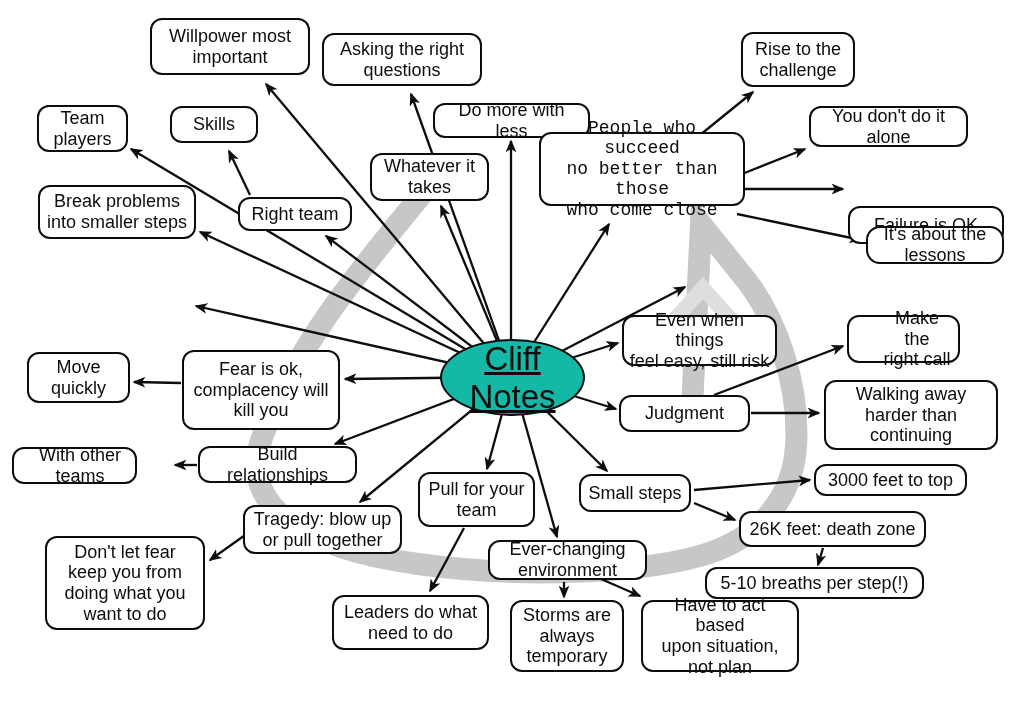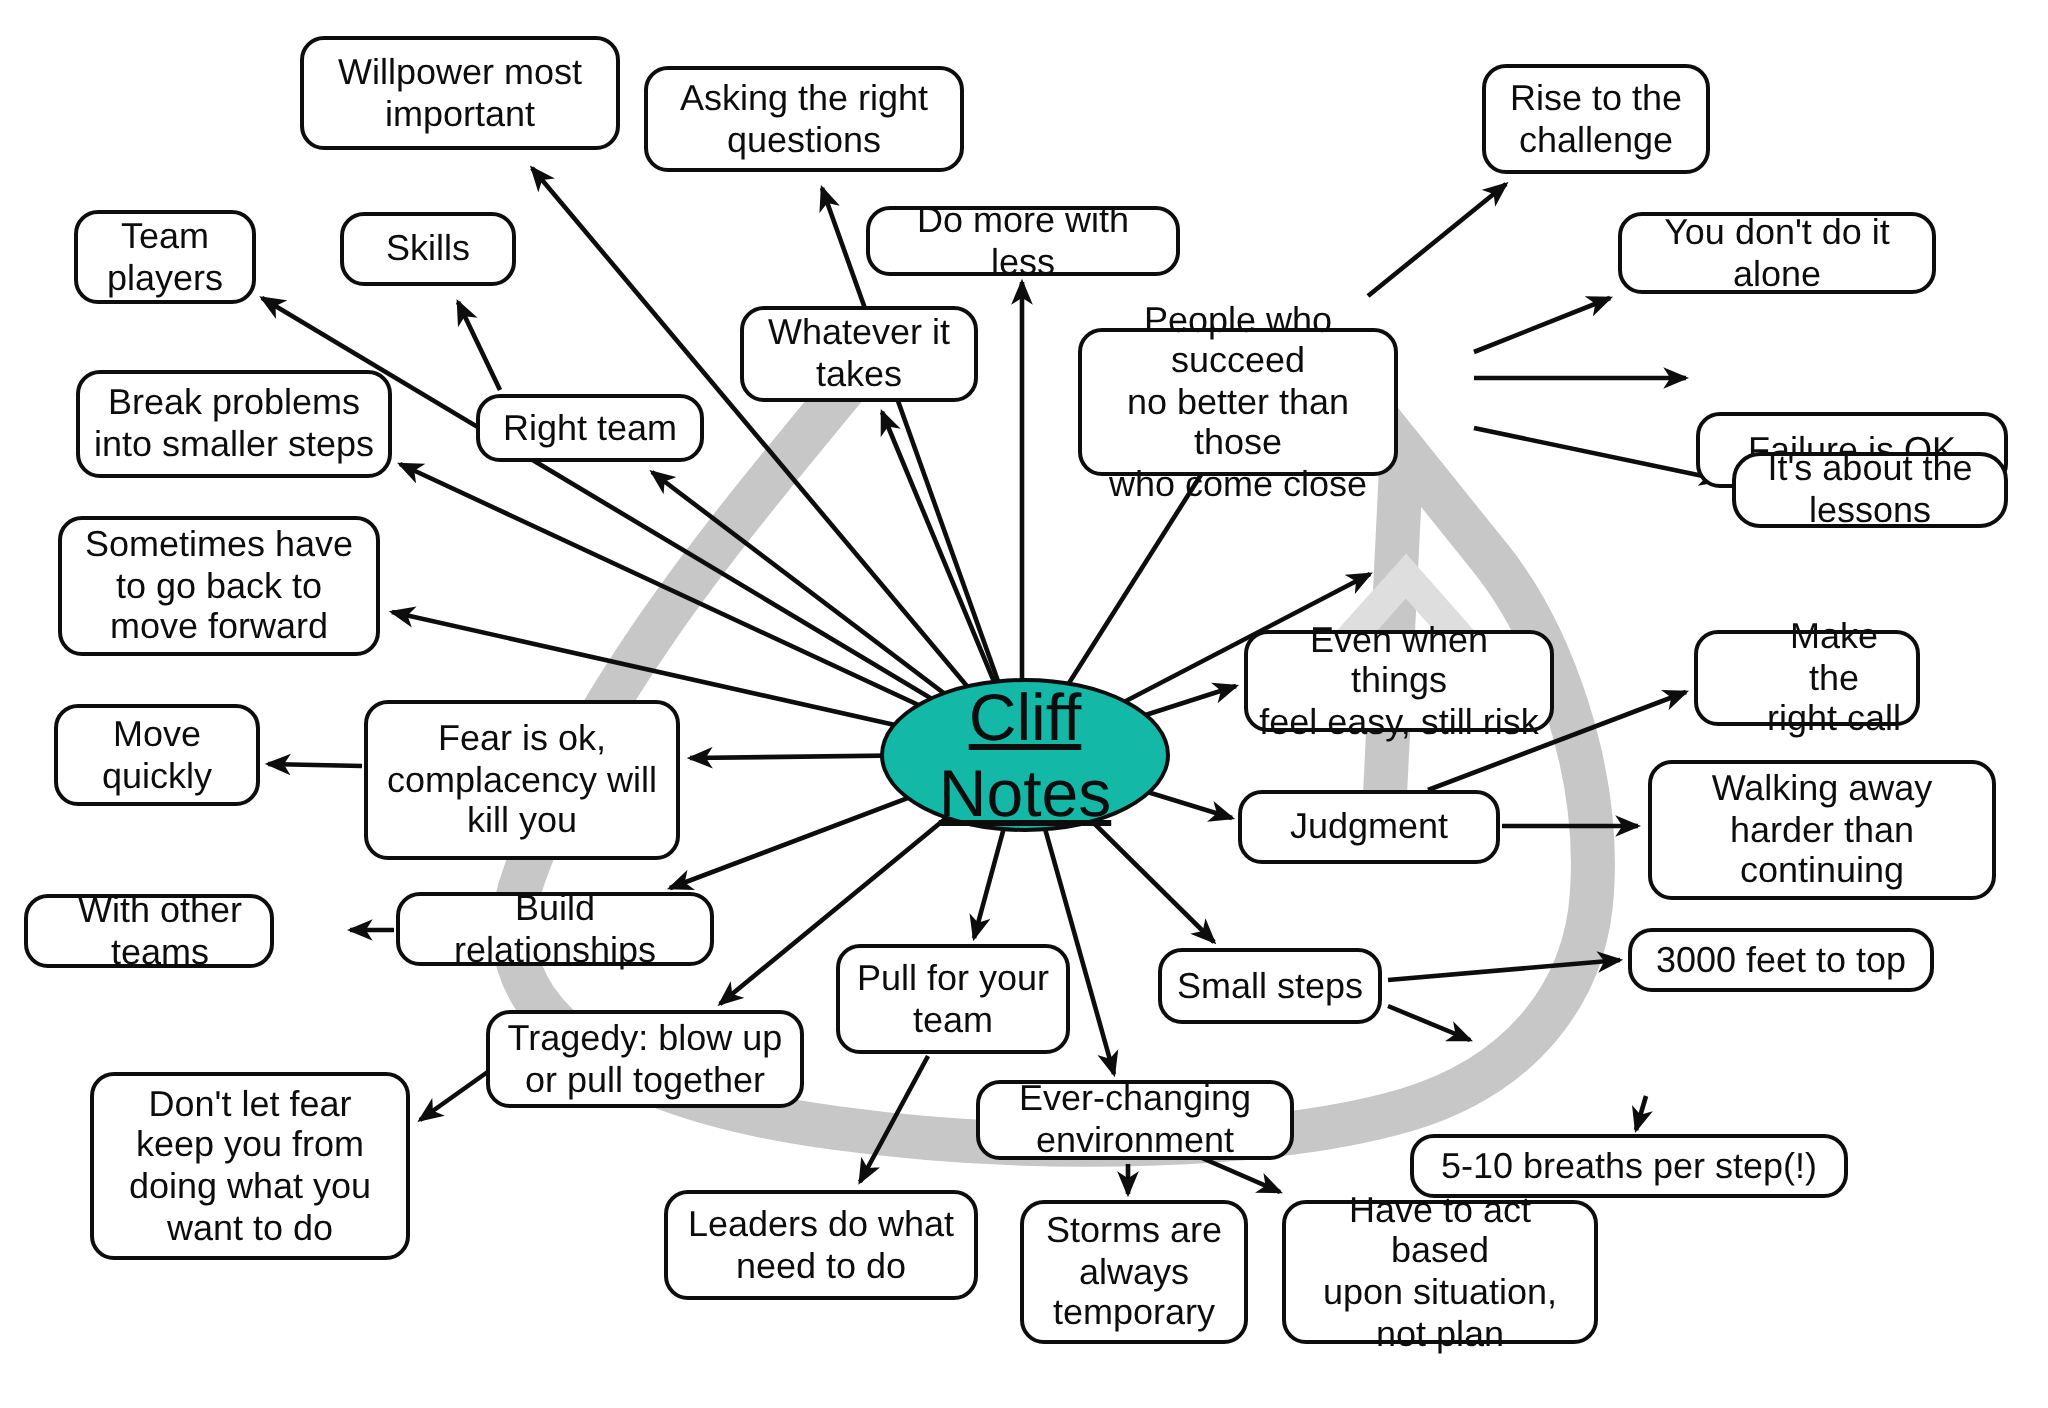--- a/index.html
+++ b/index.html
@@ -88,29 +88,26 @@
   <div class="node" style="left:809px;top:106px;width:159px;height:41px;">You don't do it
 alone</div>
   <div class="node" style="left:848px;top:168px;width:156px;height:38px;margin-top:38px;">Failure is OK</div>
   <div class="node" style="left:866px;top:226px;width:138px;height:38px;border-radius:14px;">It's about the
 lessons</div>
   <div class="node" style="left:37px;top:105px;width:91px;height:47px;">Team
 players</div>
   <div class="node" style="left:170px;top:106px;width:88px;height:37px;">Skills</div>
   <div class="node" style="left:370px;top:153px;width:119px;height:48px;">Whatever it
 takes</div>
-  <div class="node" style="left:539px;top:164px;width:160px;height:74px;">People who succeed
+  <div class="node" style="left:539px;top:132px;width:206px;height:74px;font-family:Liberation Mono, monospace;">People who succeed
 no better than those
 who come close</div>
   <div class="node" style="left:38px;top:185px;width:158px;height:54px;">Break problems
 into smaller steps</div>
   <div class="node" style="left:238px;top:197px;width:114px;height:34px;">Right team</div>
-  <div class="node" style="left:29px;top:258px;width:161px;height:70px;">Sometimes have
-to go back to
-move forward</div>
   <div class="node" style="left:622px;top:315px;width:155px;height:51px;">Even when things
 feel easy, still risk</div>
   <div class="node" style="left:847px;top:315px;width:113px;height:48px;padding-left:32px;">Make the
 right call</div>
   <div class="node" style="left:27px;top:352px;width:103px;height:51px;">Move
 quickly</div>
   <div class="node" style="left:182px;top:350px;width:158px;height:80px;">Fear is ok,
 complacency will
 kill you</div>
   <div class="node" style="left:619px;top:395px;width:131px;height:37px;">Judgment</div>
@@ -118,20 +115,21 @@
 harder than
 continuing</div>
   <div class="node" style="left:12px;top:447px;width:125px;height:37px;padding-left:16px;">With other teams</div>
   <div class="node" style="left:198px;top:446px;width:159px;height:37px;">Build relationships</div>
   <div class="node" style="left:579px;top:474px;width:112px;height:38px;">Small steps</div>
   <div class="node" style="left:814px;top:464px;width:153px;height:32px;">3000 feet to top</div>
   <div class="node" style="left:243px;top:505px;width:159px;height:49px;">Tragedy: blow up
 or pull together</div>
   <div class="node" style="left:418px;top:472px;width:117px;height:55px;">Pull for your
 team</div>
+  <div class="node" style="left:739px;top:511px;width:187px;height:36px;">26K feet: death zone</div>
   <div class="node" style="left:45px;top:536px;width:160px;height:94px;">Don't let fear
 keep you from
 doing what you
 want to do</div>
   <div class="node" style="left:705px;top:567px;width:219px;height:32px;">5-10 breaths per step(!)</div>
   <div class="node" style="left:488px;top:540px;width:159px;height:40px;">Ever-changing
 environment</div>
   <div class="node" style="left:332px;top:595px;width:157px;height:55px;">Leaders do what
 need to do</div>
   <div class="node" style="left:510px;top:600px;width:114px;height:72px;">Storms are

